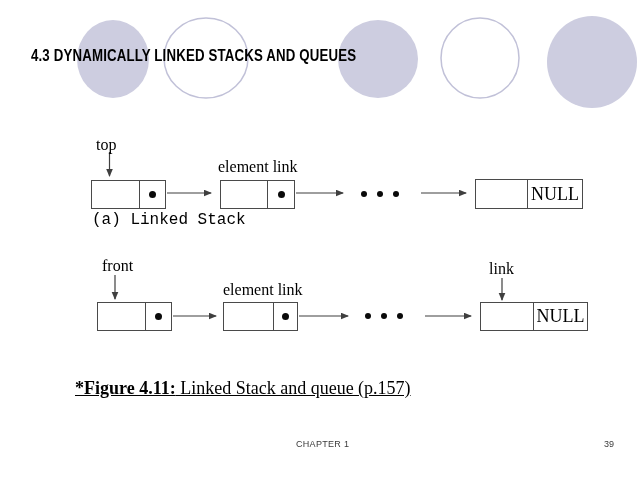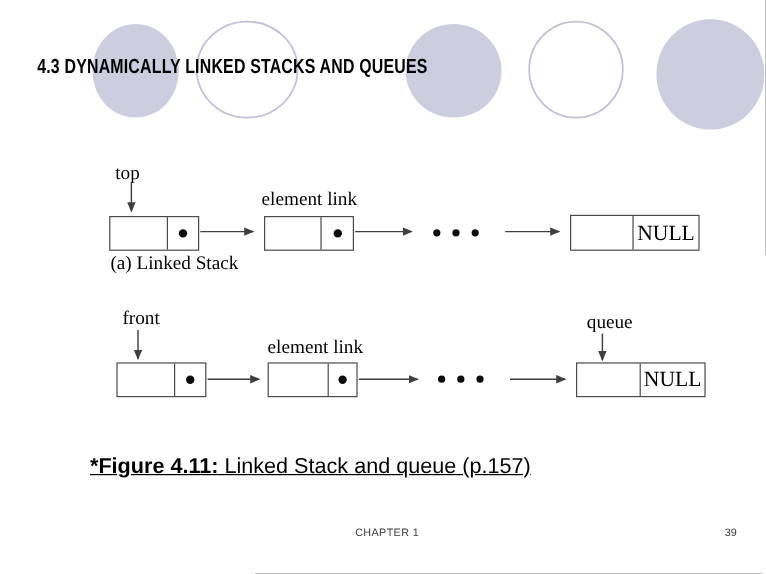--- a/index.html
+++ b/index.html
@@ -35,21 +35,21 @@
     width:7px; height:7px; background:#0a0a0a; border-radius:50%;
     display:inline-block;
   }
   .null-text { font-family:"Liberation Serif", serif; font-size:18px; color:#000; }
   .ellipsis {
     position:absolute; display:flex; gap:10px; align-items:center; z-index:2;
   }
   .edot { width:6px; height:6px; background:#0a0a0a; border-radius:50%; }
   .figure-caption {
     position:absolute; left:75px; top:379px;
-    font-family:Liberation Sans, sans-serif; font-size:18px; color:#000;
+    font-family:Liberation Serif, serif; font-size:18px; color:#000;
     line-height:1.1; text-decoration:underline; white-space:nowrap; z-index:3;
   }
   .figure-caption .fc-bold { font-weight:bold; }
   .footer-chapter {
     position:absolute; left:296px; top:439px;
     font-size:9px; color:#3a3a3a; letter-spacing:0.3px;
   }
   .footer-page {
     position:absolute; left:604px; top:439px;
     font-size:9px; color:#3a3a3a;
@@ -93,24 +93,24 @@
     <span class="edot"></span>
   </div>
 
   <div class="node" style="left:475px; top:179px; width:108px; height:30px;">
     <div class="cell data-cell" style="width:52px;"></div>
     <div class="cell link-cell">
       <span class="null-text">NULL</span>
     </div>
   </div>
 
-  <div class="serif-label" style="left:92px; top:212px;">(a) Linked Stack</div>
+  <div class="serif-label" style="left:92px; top:212px;font-family:Liberation Mono, monospace;">(a) Linked Stack</div>
 
   <div class="serif-label" style="left:102px; top:258px;">front</div>
-  <div class="serif-label" style="left:489px; top:261px;">queue</div>
+  <div class="serif-label" style="left:489px; top:261px;">link</div>
   <div class="serif-label" style="left:223px; top:282px;">element link</div>
 
   <div class="node" style="left:97px; top:302px; width:75px;">
     <div class="cell data-cell" style="width:48px;"></div>
     <div class="cell link-cell">
       <span class="pdot"></span>
     </div>
   </div>
 
   <div class="node" style="left:223px; top:302px; width:75px;">

